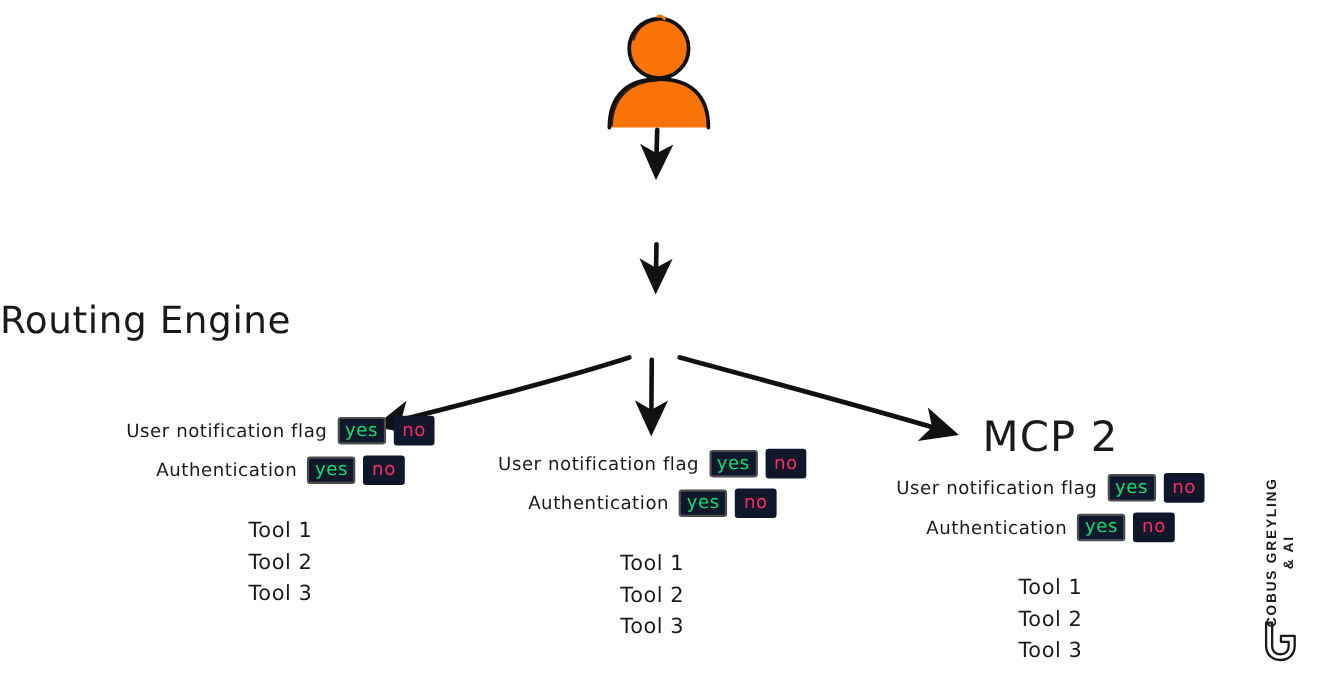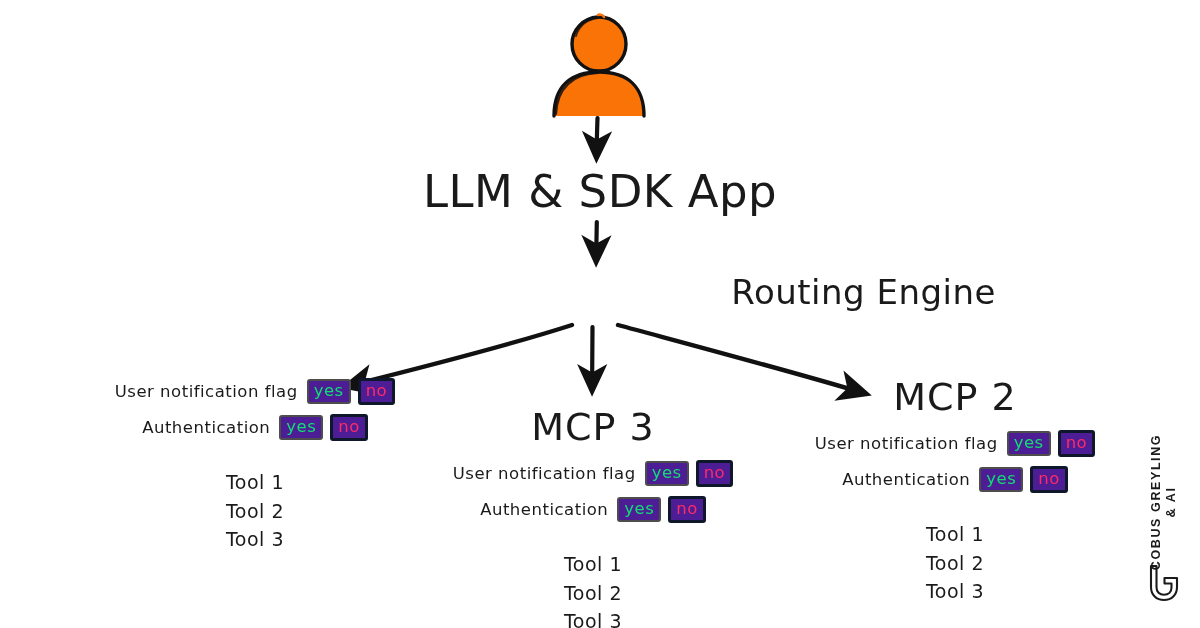--- a/index.html
+++ b/index.html
@@ -56,21 +56,21 @@
     width: 1200px;
     text-align: center;
     font-size: 45px;
     line-height: 1.05;
     font-weight: 400;
   }
   #routing-title {
     position: absolute;
     left: 0; top: 275px;
     width: 996px;
-    text-align: right;
+    text-align: left;
     font-size: 34px;
     line-height: 1.05;
     font-weight: 400;
   }
 
   
   .mcp-block {
     position: absolute;
     text-align: center;
   }
@@ -100,21 +100,21 @@
     margin-right: 2px;
     text-align: right;
   }
 
   .chip {
     display: inline-block;
     padding: 0px 5px 1px 5px;
     border-radius: 3px;
     font-size: 16.5px;
     line-height: 20px;
-    background: #4c1d95;
+    background: #0f172a;
   }
   .chip-yes {
     color: #12dd74;
     border: 2px solid #4d4d4d;
   }
   .chip-no {
     color: #ff2a66;
     border: 3px solid #0f172a;
   }
 
@@ -200,21 +200,20 @@
 
     <g>
       <path d="M592.5 327 C592.3 348 592.2 368 592.1 385" fill="none" stroke="#111111" stroke-width="4.2" stroke-linecap="round" marker-end="url(#ah)"></path>
     </g>
 
     <g>
       <path d="M618 325 C688 344 790 371 860 392" fill="none" stroke="#111111" stroke-width="4.4" stroke-linecap="round" marker-end="url(#ah)"></path>
     </g>
   </svg>
 
-  <div id="llm-title" class="hand">LLM &amp; SDK App</div>
 
   <div id="routing-title" class="hand">Routing Engine</div>
 
   <div id="mcp-1" class="mcp-block">
 
     <div class="flag-row">
       <span class="flag-label hand">User notification flag</span>
       <span class="chip chip-yes hand">yes</span>
       <span class="chip chip-no hand">no</span>
     </div>
@@ -226,21 +225,20 @@
     </div>
 
     <div class="tool-list">
       <div class="tool-item hand">Tool 1</div>
       <div class="tool-item hand">Tool 2</div>
       <div class="tool-item hand">Tool 3</div>
     </div>
   </div>
 
   <div id="mcp-3" class="mcp-block">
-    <div class="mcp-heading hand">MCP 3</div>
 
     <div class="flag-row">
       <span class="flag-label hand">User notification flag</span>
       <span class="chip chip-yes hand">yes</span>
       <span class="chip chip-no hand">no</span>
     </div>
 
     <div class="flag-row">
       <span class="flag-label hand">Authentication</span>
       <span class="chip chip-yes hand">yes</span>

